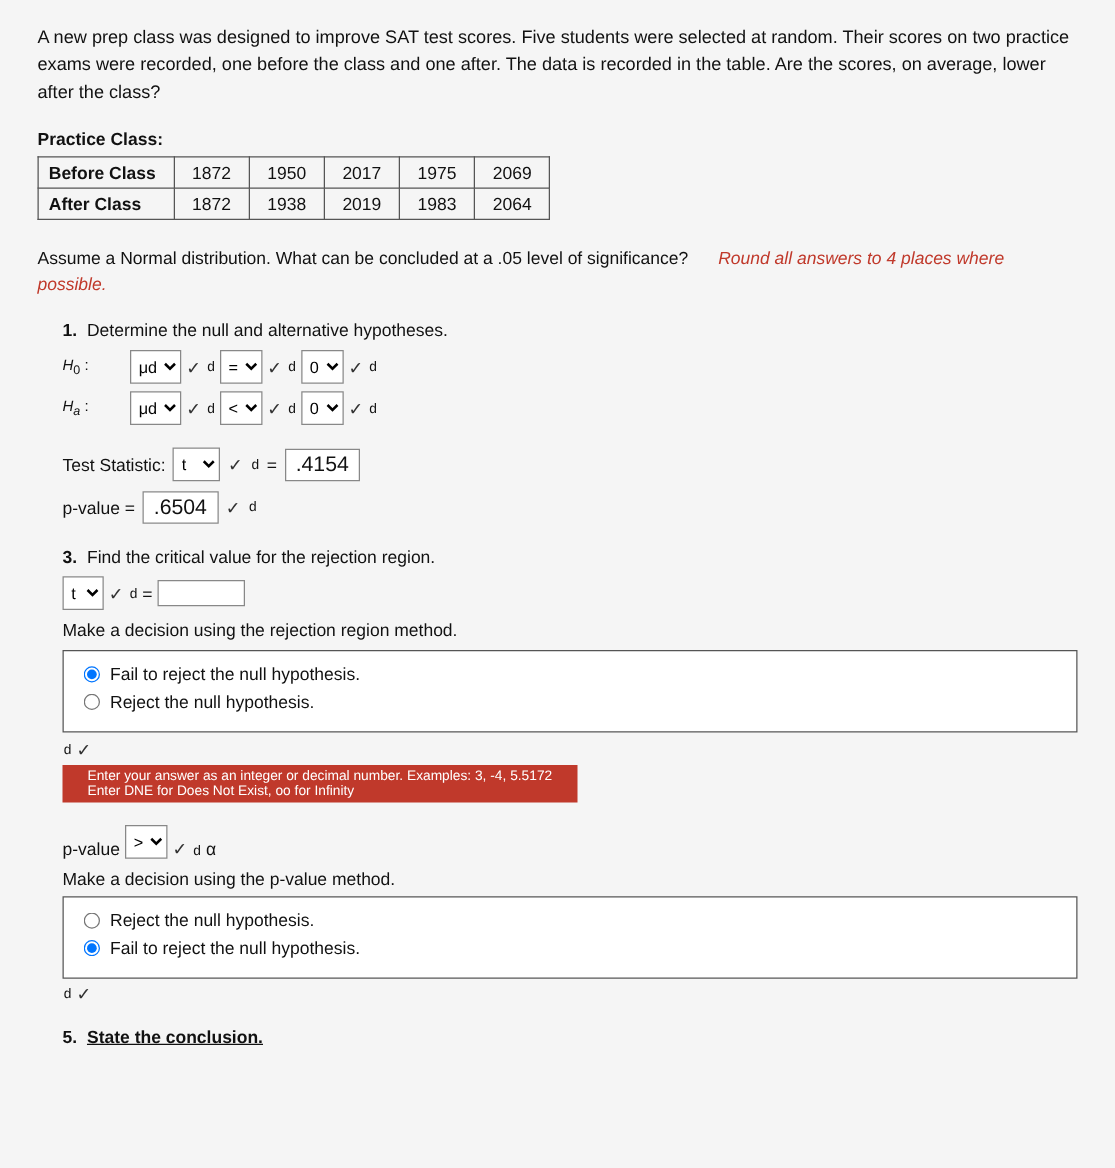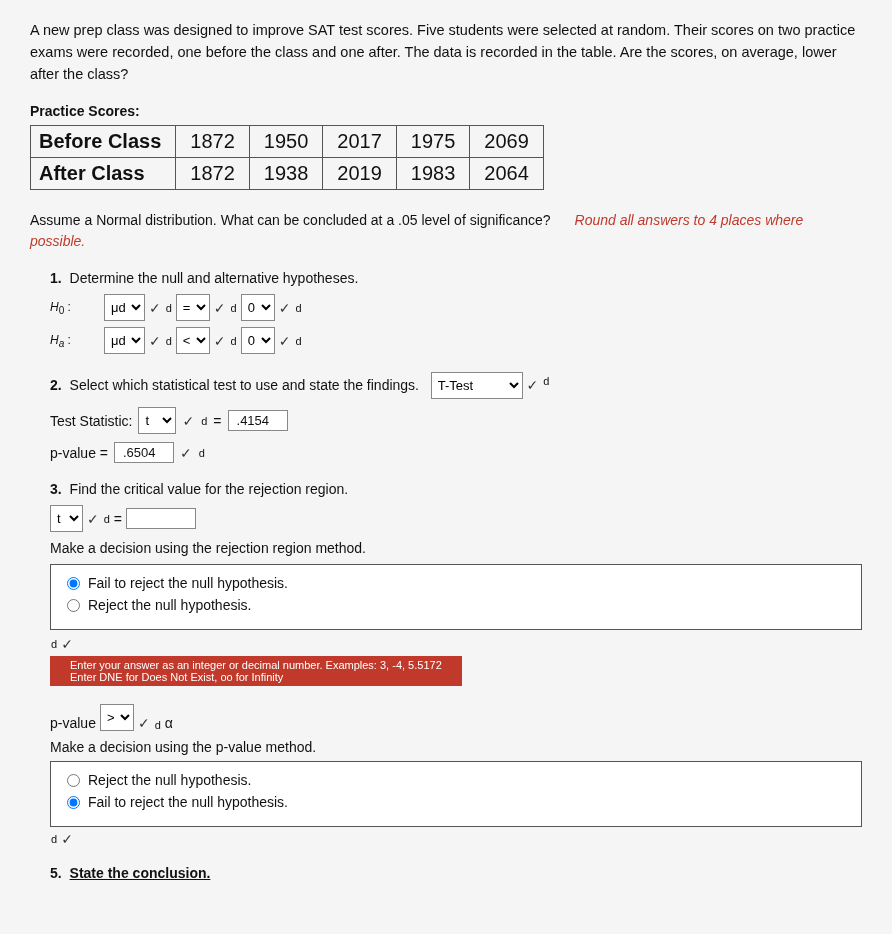--- a/index.html
+++ b/index.html
@@ -21,21 +21,21 @@
       margin-bottom: 6px;
     }
     table.scores-table {
       border-collapse: collapse;
       margin-bottom: 20px;
     }
     table.scores-table td, table.scores-table th {
       border: 1px solid #555;
       padding: 4px 14px;
       text-align: center;
-      font-size: 20px;
+      font-size: 14px;
     }
     table.scores-table td:first-child {
       font-weight: bold;
       text-align: left;
       padding-left: 8px;
     }
     .assume-text {
       font-size: 14px;
       margin-bottom: 18px;
       line-height: 1.5;
@@ -83,21 +83,21 @@
     .stat-row {
       display: flex;
       align-items: center;
       gap: 6px;
       margin-bottom: 8px;
     }
     .stat-value-box {
       border: 1px solid #888;
       padding: 2px 8px;
       background: white;
-      font-size: 13px;
+      font-size: 17px;
       min-width: 60px;
     }
     .rejection-box {
       border: 1px solid #555;
       padding: 10px 16px;
       margin-top: 8px;
       background: white;
       margin-bottom: 6px;
     }
     .radio-row {
@@ -152,21 +152,21 @@
       font-weight: bold;
       text-decoration: underline;
       font-size: 14px;
     }
   </style>
 </head>
 <body>
 
 <p class="intro-text">A new prep class was designed to improve SAT test scores. Five students were selected at random. Their scores on two practice exams were recorded, one before the class and one after. The data is recorded in the table. Are the scores, on average, lower after the class?</p>
 
-<div class="section-label">Practice Scores:</div>
+<div class="section-label">Practice Class:</div>
 
 <table class="scores-table">
   <tbody>
       <tr>
     <td>Before Class</td>
     <td>1872</td>
     <td>1950</td>
     <td>2017</td>
     <td>1975</td>
     <td>2069</td>
@@ -248,32 +248,20 @@
       <option>0</option>
       <option>1</option>
       <option>2</option>
     </select>
     <span class="checkmark">✓</span>
     <span class="superscript-d">d</span>
   </div>
 </div>
 
 <div class="question-block">
-  <div class="question-title">
-    <span class="section-num">2.</span>
-    <span>Select which statistical test to use and state the findings.</span>
-    &nbsp;
-    <select class="inline-select">
-      <option>T-Test</option>
-      <option>Z-Test</option>
-      <option>Chi-Square</option>
-    </select>
-    <span class="checkmark">✓</span>
-    <span class="superscript-d">d</span>
-  </div>
 
   <div class="stat-row">
     <span>Test Statistic:</span>
     <select class="inline-select">
       <option>t</option>
       <option>z</option>
       <option>χ²</option>
     </select>
     <span class="checkmark">✓</span>
     <span class="superscript-d">d</span>

